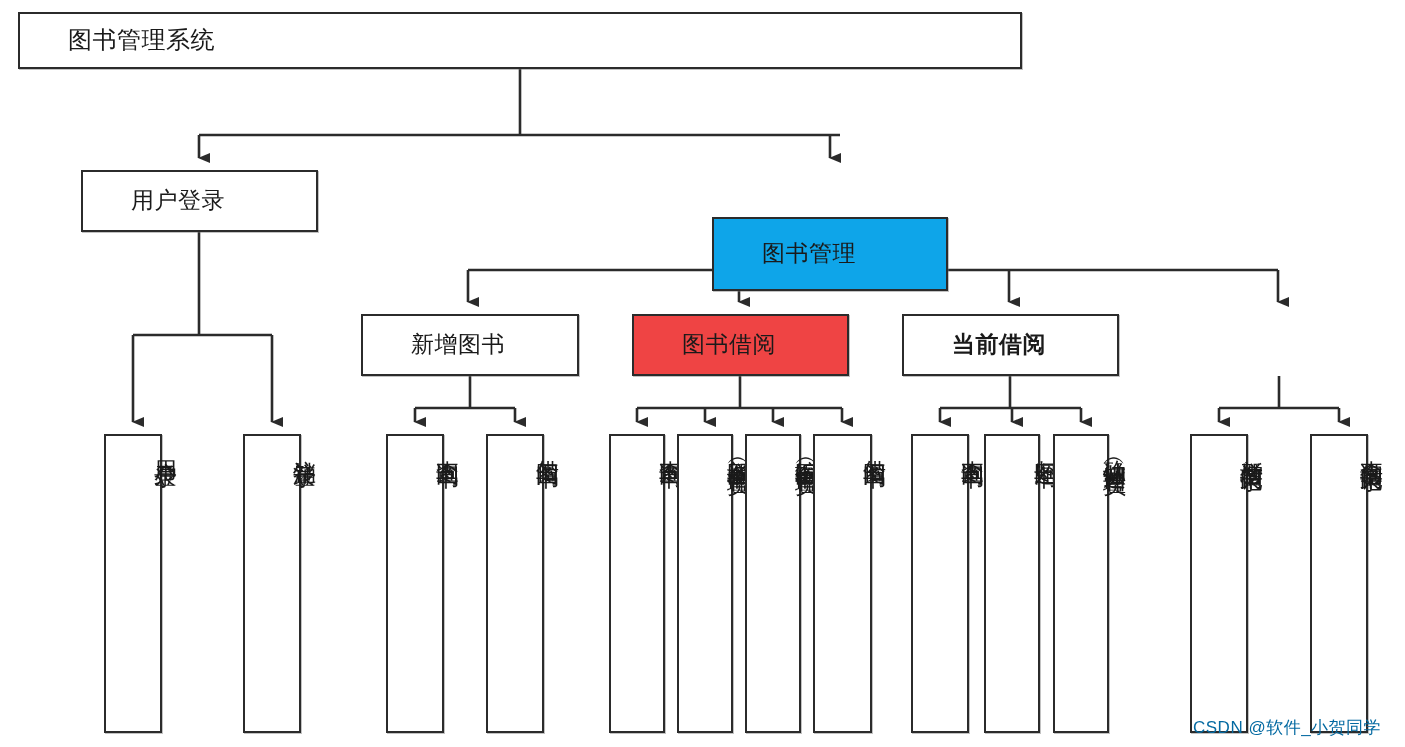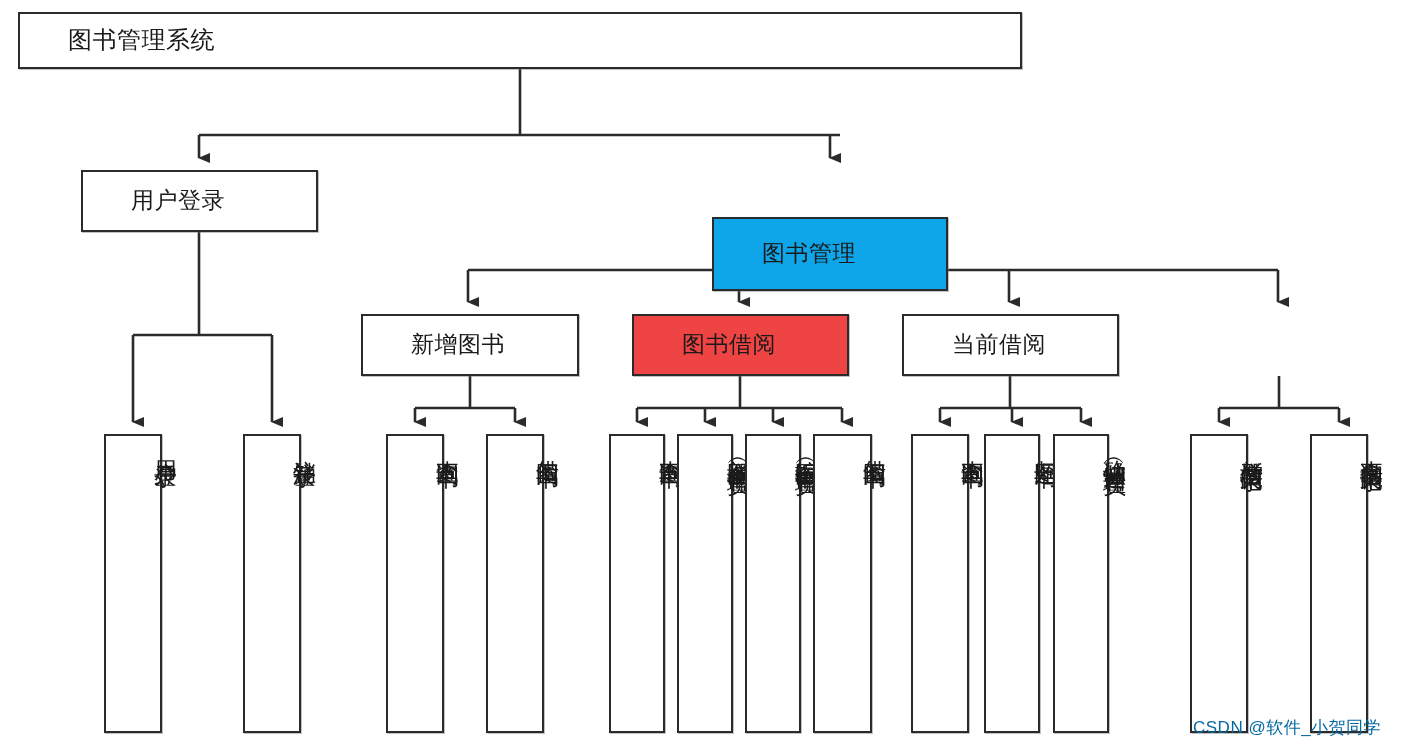--- a/index.html
+++ b/index.html
@@ -133,21 +133,21 @@
   <div class="node horiz" id="n-l2-1" style="left: 712px; top: 170px; width: 236px; height: 74px; border-color: rgb(43, 43, 43); background: #0ea5e9; margin-top: 47px;">
     <span class="lbl">图书管理</span>
   </div>
 
   <div class="node horiz" id="n-l3-0" style="left: 361px; top: 314px; width: 218px; height: 62px; border-color: rgb(43, 43, 43); background: rgb(255, 255, 255);">
     <span class="lbl">新增图书</span>
   </div>
   <div class="node horiz" id="n-l3-1" style="left: 632px; top: 314px; width: 217px; height: 62px; border-color: rgb(43, 43, 43); background: #ef4444;">
     <span class="lbl">图书借阅</span>
   </div>
-  <div class="node horiz" id="n-l3-2" style="left: 902px; top: 314px; width: 217px; height: 62px; border-color: rgb(43, 43, 43); background: rgb(255, 255, 255);">
+  <div class="node horiz" id="n-l3-2" style="left: 902px; top: 314px; width: 217px; height: 62px; border-color: rgb(43, 43, 43); background: rgb(255, 255, 255); font-weight: bold;">
     <span class="lbl">当前借阅</span>
   </div>
 
   <div class="node vert" id="n-lf-0" style="left: 104px; top: 434px; width: 58px; height: 299px; border-color: rgb(43, 43, 43); background: rgb(255, 255, 255);">
     <span class="lbl">用户登录</span>
   </div>
   <div class="node vert" id="n-lf-1" style="left: 243px; top: 434px; width: 58px; height: 299px; border-color: rgb(43, 43, 43); background: rgb(255, 255, 255);">
     <span class="lbl">注销登录</span>
   </div>
   <div class="node vert" id="n-lf-2" style="left: 386px; top: 434px; width: 58px; height: 299px; border-color: rgb(43, 43, 43); background: rgb(255, 255, 255);">

